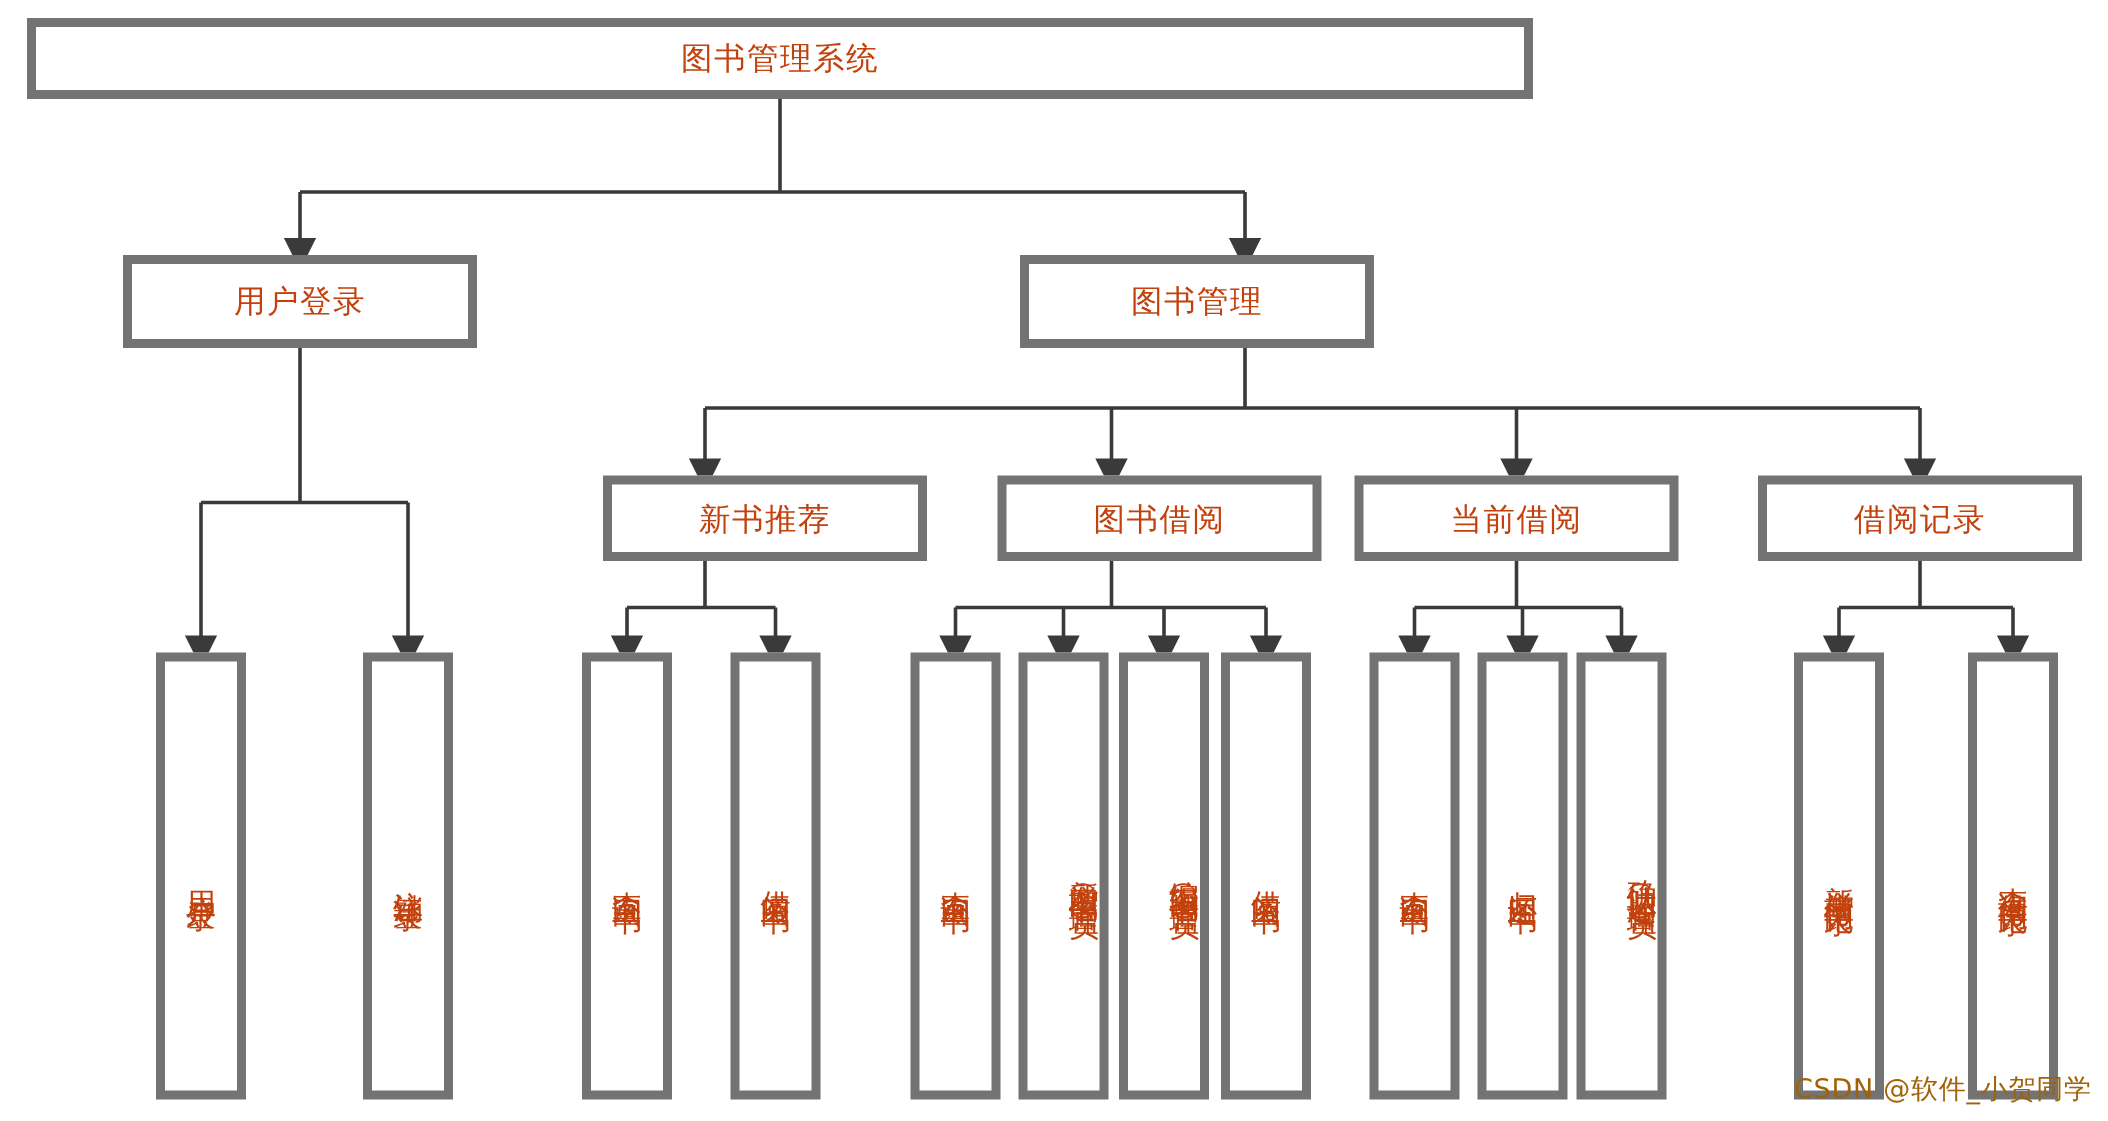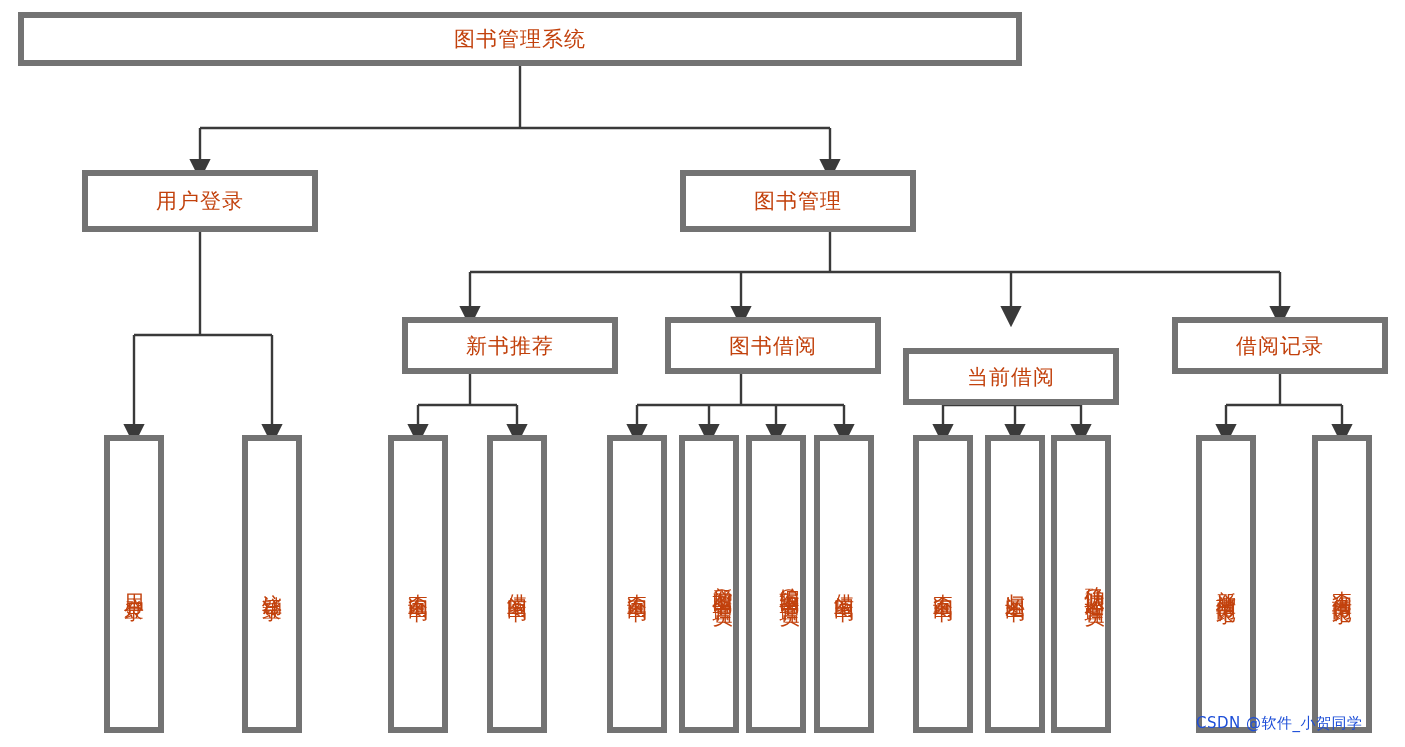--- a/index.html
+++ b/index.html
@@ -50,22 +50,22 @@
   #edges {
     position: absolute;
     left: 0;
     top: 0;
     width: 1405px;
     height: 747px;
     pointer-events: none;
   }
   .watermark {
     position: absolute;
-    font-size: 15px;
-    color: #1d4ed8;
+    font-size: 18px;
+    color: #a16207;
     white-space: nowrap;
     letter-spacing: 0.5px;
   }
 </style>
 </head>
 <body>
 
 <div id="canvas">
 
   <svg id="edges" viewBox="0 0 1405 747" width="1405" height="747" aria-hidden="true">
@@ -120,21 +120,21 @@
       </div>
       <div class="node horizontal" style="left: 680px; top: 170px; width: 236px; height: 62px;">
         <span>图书管理</span>
       </div>
       <div class="node horizontal" style="left: 362px; top: 317px; width: 216px; height: 57px; margin-left: 40px;">
         <span>新书推荐</span>
       </div>
       <div class="node horizontal" style="left: 633px; top: 317px; width: 216px; height: 57px; margin-left: 32px;">
         <span>图书借阅</span>
       </div>
-      <div class="node horizontal" style="left: 903px; top: 317px; width: 216px; height: 57px; margin-top: 31px;">
+      <div class="node horizontal" style="left: 903px; top: 317px; width: 216px; height: 57px;">
         <span>当前借阅</span>
       </div>
       <div class="node horizontal" style="left: 1172px; top: 317px; width: 216px; height: 57px; justify-content: center;">
         <span>借阅记录</span>
       </div>
       <div class="node vertical v-center" style="left: 104px; top: 435px; width: 60px; height: 298px;">
         <span>用户登录</span>
       </div>
       <div class="node vertical v-center" style="left: 242px; top: 435px; width: 60px; height: 298px;">
         <span>注销登录</span>

